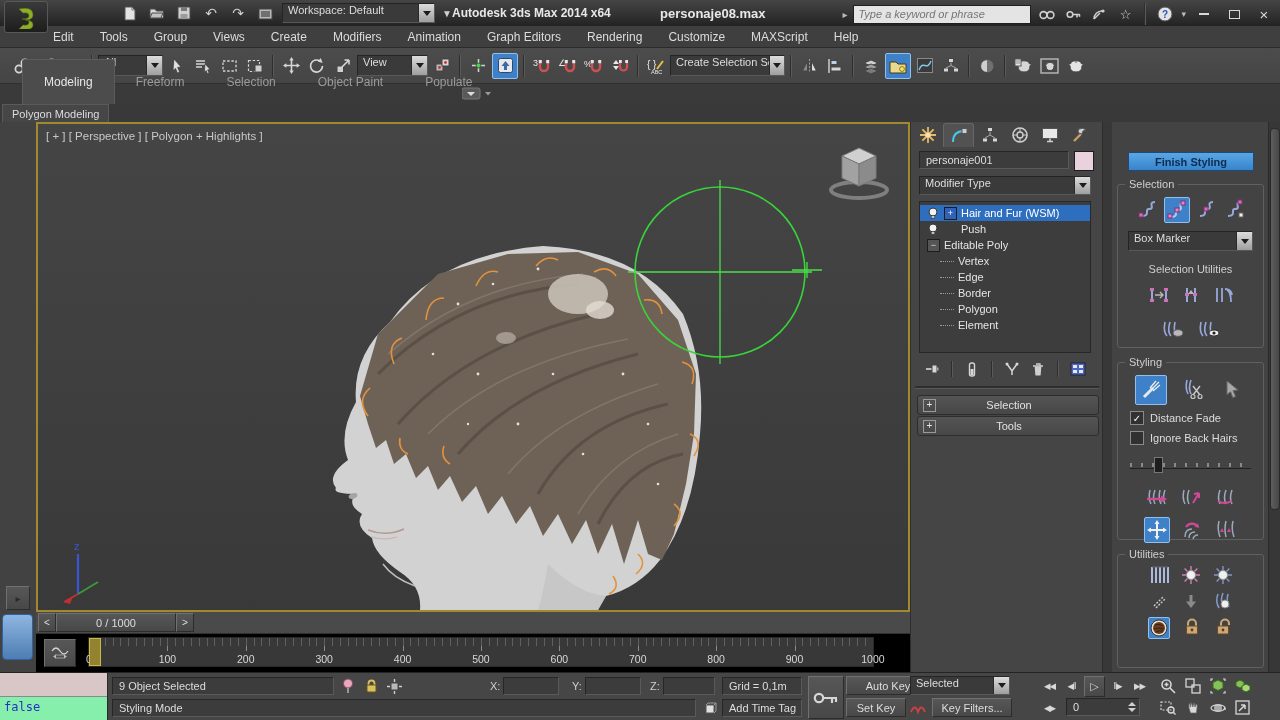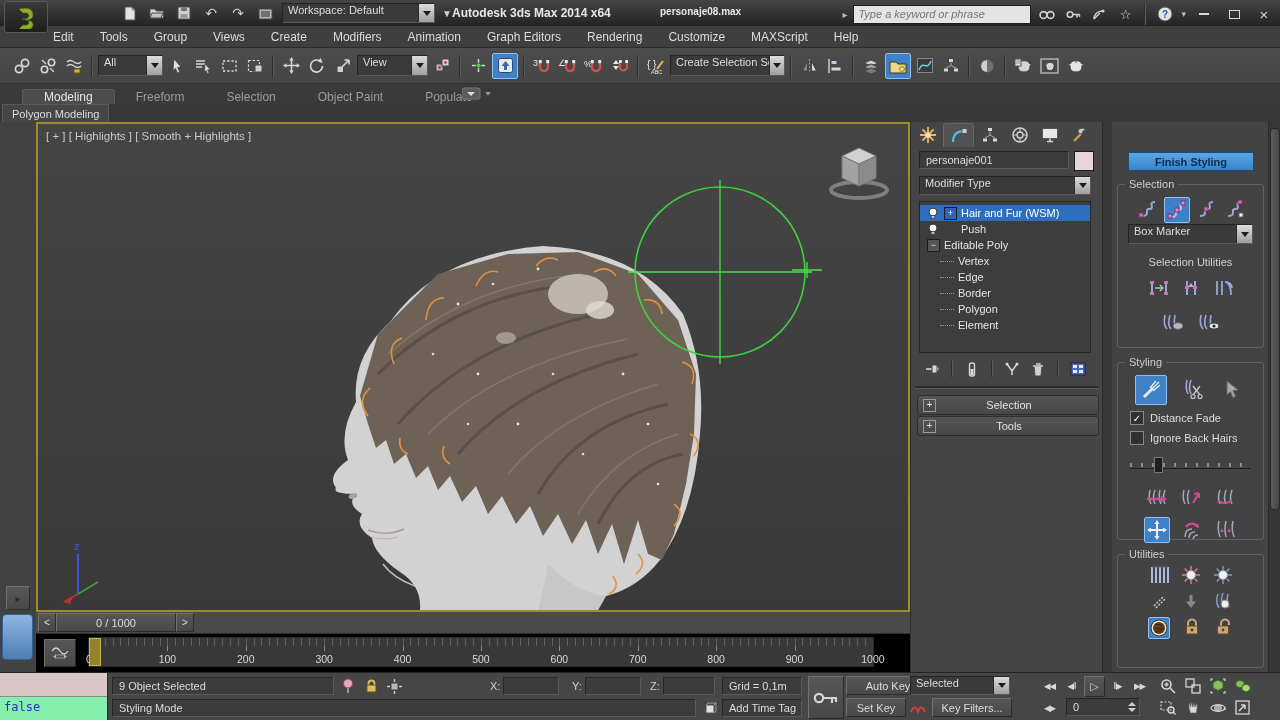--- a/index.html
+++ b/index.html
@@ -10,37 +10,37 @@
   .raised{background:linear-gradient(#575757,#484848);border:1px solid;border-color:#707070 #2c2c2c #2c2c2c #707070;color:#ddd}
   .t{width:24px;height:24px;display:flex;align-items:center;justify-content:center;border-radius:2px;flex:0 0 auto;color:#d6d6d6}
   .t.sm{width:20px;height:20px}
   .t.active{background:#3e81c8;border:1px solid #8fc0ee}
   .t svg{display:block}
   .vsep{width:1px;height:22px;background:#2e2e2e;border-right:1px solid #5a5a5a;margin:0 3px;flex:0 0 auto}
   
   #titlebar{left:0;top:0;width:1280px;height:26px;background:linear-gradient(#454545,#232323);display:flex;align-items:center}
   #logo{left:4px;top:1px;width:42px;height:30px;background:linear-gradient(#3a3a3a,#1d1d1d);border:1px solid #585858;border-radius:3px;z-index:9;display:flex;align-items:center;justify-content:center}
   #app-title{left:452px;top:6px;font-weight:bold;font-size:12px;color:#e8e8e8}
-  #doc-title{left:660px;top:6px;font-weight:bold;font-size:10px;color:#e8e8e8}
+  #doc-title{left:660px;top:6px;font-weight:bold;font-size:13px;color:#e8e8e8}
   .qat{position:absolute;left:120px;top:3px;display:flex;align-items:center;gap:7px}
   .qat .g{font-size:14px;color:#cfcfcf}
   .combo{display:flex;align-items:flex-start;background:#3a3a3a;border:1px solid;border-color:#242424 #585858 #585858 #242424;color:#ddd;font-size:11px;padding-left:5px;height:18px}
   .arrowbtn{margin-left:auto;width:15px;align-self:stretch;background:linear-gradient(#dcdcdc,#9f9f9f);display:flex;align-items:center;justify-content:center;border-left:1px solid #2a2a2a}
   .tri{width:0;height:0;border-left:4px solid transparent;border-right:4px solid transparent;border-top:5px solid #1c1c1c}
   #tb-right{position:absolute;right:4px;top:3px;display:flex;align-items:center;gap:6px}
   #search{width:168px;height:17px;background:#e4e4e4;border:1px solid #1f1f1f;color:#666;font-style:italic;font-size:11px;padding:0 4px;font-family:"Liberation Sans",sans-serif}
   .winbtn{width:24px;height:16px;display:flex;align-items:center;justify-content:center;color:#d8d8d8;font-size:13px}
   
   #menubar{left:0;top:26px;width:1280px;height:22px;background:#3f3f3f;border-bottom:1px solid #2b2b2b;display:flex;align-items:center;padding-left:40px;box-sizing:border-box}
   .menu-item{padding:16px 13px;font-size:12px;color:#dcdcdc;height:100%;display:flex;align-items:center}
   
   #toolbar{left:0;top:48px;width:1280px;height:36px;background:linear-gradient(#4c4c4c,#454545);border-bottom:1px solid #303030;display:flex;align-items:center;gap:2px;padding-left:10px;box-sizing:border-box}
   
   #ribbon{left:0;top:84px;width:1280px;height:20px;background:#3a3a3a;display:flex;align-items:flex-end;padding-left:22px;box-sizing:border-box}
-  .rtab{padding:0 21px;font-size:12px;color:#9b9b9b}
+  .rtab{padding:15px 21px;font-size:12px;color:#9b9b9b}
   .rtab.active{background:#4c4c4c;color:#e6e6e6;border:1px solid #5c5c5c;border-bottom:none;border-radius:3px 3px 0 0}
   #ribbon2{left:0;top:104px;width:1280px;height:18px;background:#393939;border-bottom:1px solid #2b2b2b}
   #poly-tab{position:absolute;left:2px;top:0;height:17px;padding:0 9px;background:#464646;border:1px solid #5a5a5a;border-bottom:none;color:#ddd;font-size:11px;display:flex;align-items:center}
   
   #main{left:0;top:122px;width:1280px;height:550px}
   #leftstrip{left:0;top:0;width:36px;height:550px;background:#424242;border-right:1px solid #373737}
   #vp-wrap{left:36px;top:0;width:874px;height:490px;border:2px solid #a18a2d;box-sizing:border-box;background:#3d3d3d}
   #vp-label{position:absolute;left:8px;top:6px;color:#c8c8c8;font-size:11.5px;z-index:5}
   
   #timeslider{left:36px;top:490px;width:874px;height:22px;background:#4a4a4a;border-bottom:1px solid #303030;display:flex;align-items:center;padding-left:2px;box-sizing:border-box}
@@ -442,21 +442,21 @@
 </div>
 
 <div id="main" class="abs">
 
   <div id="leftstrip" class="abs">
     <span class="abs raised" style="left:6px;top:464px;width:22px;height:22px;display:flex;align-items:center;justify-content:center;color:#2a2a2a;font-size:10px">▸</span>
     <span class="abs" style="left:2px;top:492px;width:29px;height:44px;background:linear-gradient(#8fb6e2,#4d7db2);border:1px solid #2f62a0;border-radius:4px"></span>
   </div>
 
   <div id="vp-wrap" class="abs">
-    <span id="vp-label">[ + ] [ Highlights ] [ Smooth + Highlights ]</span>
+    <span id="vp-label">[ + ] [ Perspective ] [ Polygon + Highlights ]</span>
     <svg width="870" height="486" viewBox="0 0 870 486" style="display:block">
       <defs>
         <linearGradient id="vbg" x1="0" y1="0" x2="0" y2="1">
           <stop offset="0" stop-color="#454545"></stop>
             <stop offset="1" stop-color="#393939"></stop>
         </linearGradient>
       </defs>
       <rect width="870" height="486" fill="url(#vbg)"></rect>
 
       <g>
@@ -766,21 +766,21 @@
             </svg>
           </span>
         <span class="t">
             <svg width="20" height="20">
               <path d="M4,17 C13,17 6,10 11,10 C18,10 9,3 17,3" fill="none" stroke="#98a8dc" stroke-width="2"></path>
               <rect x="14" y="1" width="4" height="4" fill="#d070b8" stroke="#803070"></rect>
               <rect x="15" y="14" width="4" height="4" fill="#f0f0f0" stroke="#666"></rect>
             </svg>
           </span>
       </div>
-      <div class="combo" style="width:118px;height:18px;margin:1px auto 0">
+      <div class="combo" style="width:118px;height:18px;margin:8px auto 0">
         <span>Box Marker</span>
         <span class="arrowbtn">
             <span class="tri"></span>
           </span>
       </div>
       <div style="text-align:center;margin-top:12px;color:#cfcfcf">Selection Utilities</div>
       <div class="irow" style="margin-top:8px;gap:8px">
         <span class="t">
             <svg width="22" height="18">
               <path d="M4,2 v14 M18,2 v14" stroke="#98a8dc" stroke-width="2"></path>

